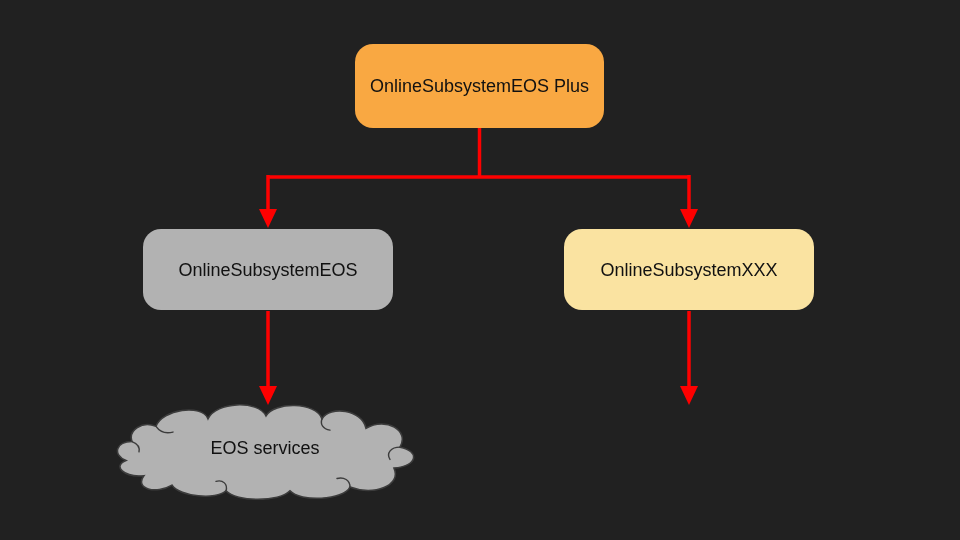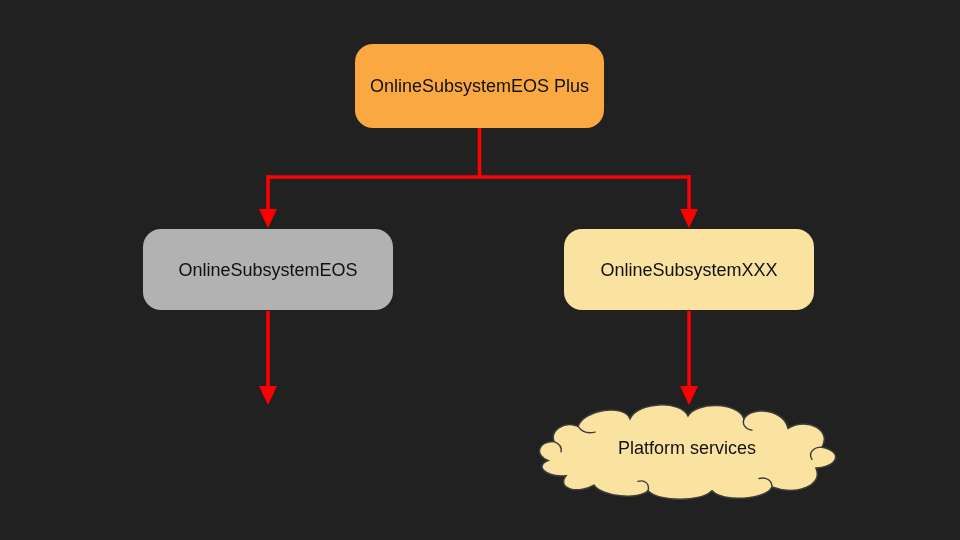--- a/index.html
+++ b/index.html
@@ -73,22 +73,21 @@
   <div class="node node--left">
     <div>OnlineSubsystem</div>
     <div>EOS</div>
   </div>
 
   <div class="node node--right">
     <div>OnlineSubsystem</div>
     <div>XXX</div>
   </div>
 
-
-  <div class="cloud cloud--right">
+  <div class="cloud cloud--left">
     <svg viewBox="2 -8 318 116" preserveAspectRatio="none">
       <path class="outer" d="M 22,60
         C 8,54 12,40 28,40
         C 24,28 38,18 52,24
         C 58,6 98,0 104,16
         C 112,-2 154,-4 162,13
         C 170,-2 212,-2 218,16
         C 226,2 258,6 262,26
         C 282,14 306,28 296,46
         C 316,50 314,66 290,68
@@ -98,16 +97,17 @@
         C 112,102 76,98 68,86
         C 52,96 30,90 40,76
         C 20,78 8,66 22,60 Z"></path>
       <path class="curl" d="M 52,24 C 56,30 62,32 69,30"></path>
       <path class="curl" d="M 218,16 C 216,22 219,27 226,28"></path>
       <path class="curl" d="M 296,46 C 287,46 282,52 286,59"></path>
       <path class="curl" d="M 246,88 C 246,81 240,77 233,79"></path>
       <path class="curl" d="M 122,92 C 124,85 119,80 112,82"></path>
       <path class="curl" d="M 28,40 C 33,42 36,46 35,51"></path>
     </svg>
-    <div class="cloud-label">Platform services</div>
+    <div class="cloud-label">EOS services</div>
   </div>
+
 
 </div>
 
 </body></html>

